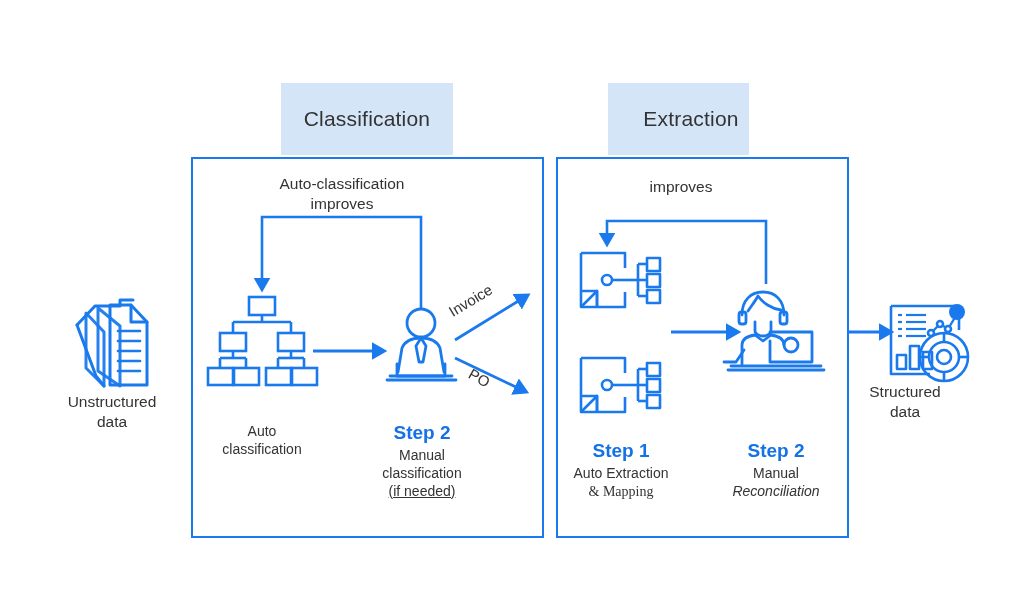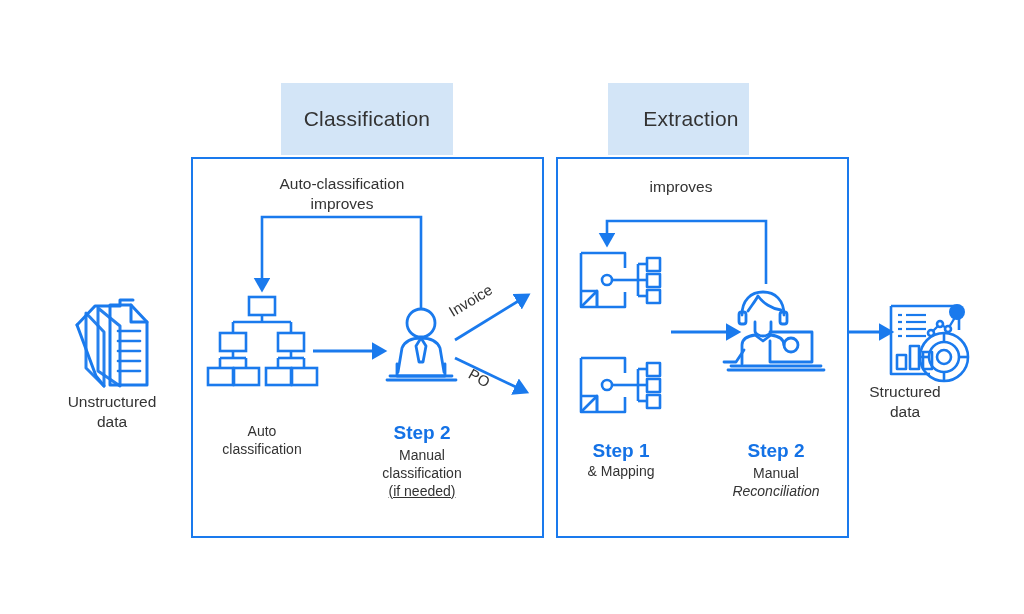--- a/index.html
+++ b/index.html
@@ -202,21 +202,22 @@
 
   <div class="step" style="left:352px;top:421px;width:140px;">
     <div class="step-title">Step 2</div>
     <div class="step-desc">Manual</div>
     <div class="step-desc" style="margin-top:0;">classification</div>
     <div class="step-desc" style="margin-top:0;text-decoration:underline;">(if needed)</div>
   </div>
 
   <div class="step" style="left:551px;top:439px;width:140px;">
     <div class="step-title">Step 1</div>
-    <div class="step-desc" style="margin-top:0;">&amp; Mapping</div>
+    <div class="step-desc">Auto Extraction</div>
+    <div class="step-desc" style="margin-top:0;font-family:Liberation Serif, serif;">&amp; Mapping</div>
   </div>
 
   <div class="step" style="left:705px;top:439px;width:142px;">
     <div class="step-title">Step 2</div>
     <div class="step-desc">Manual</div>
     <div class="step-desc" style="margin-top:0;font-style:italic;">Reconciliation</div>
   </div>
 
   <div class="endcap" style="left:42px;top:386px;width:140px;">
     <div class="endcap-label">Unstructured</div>

